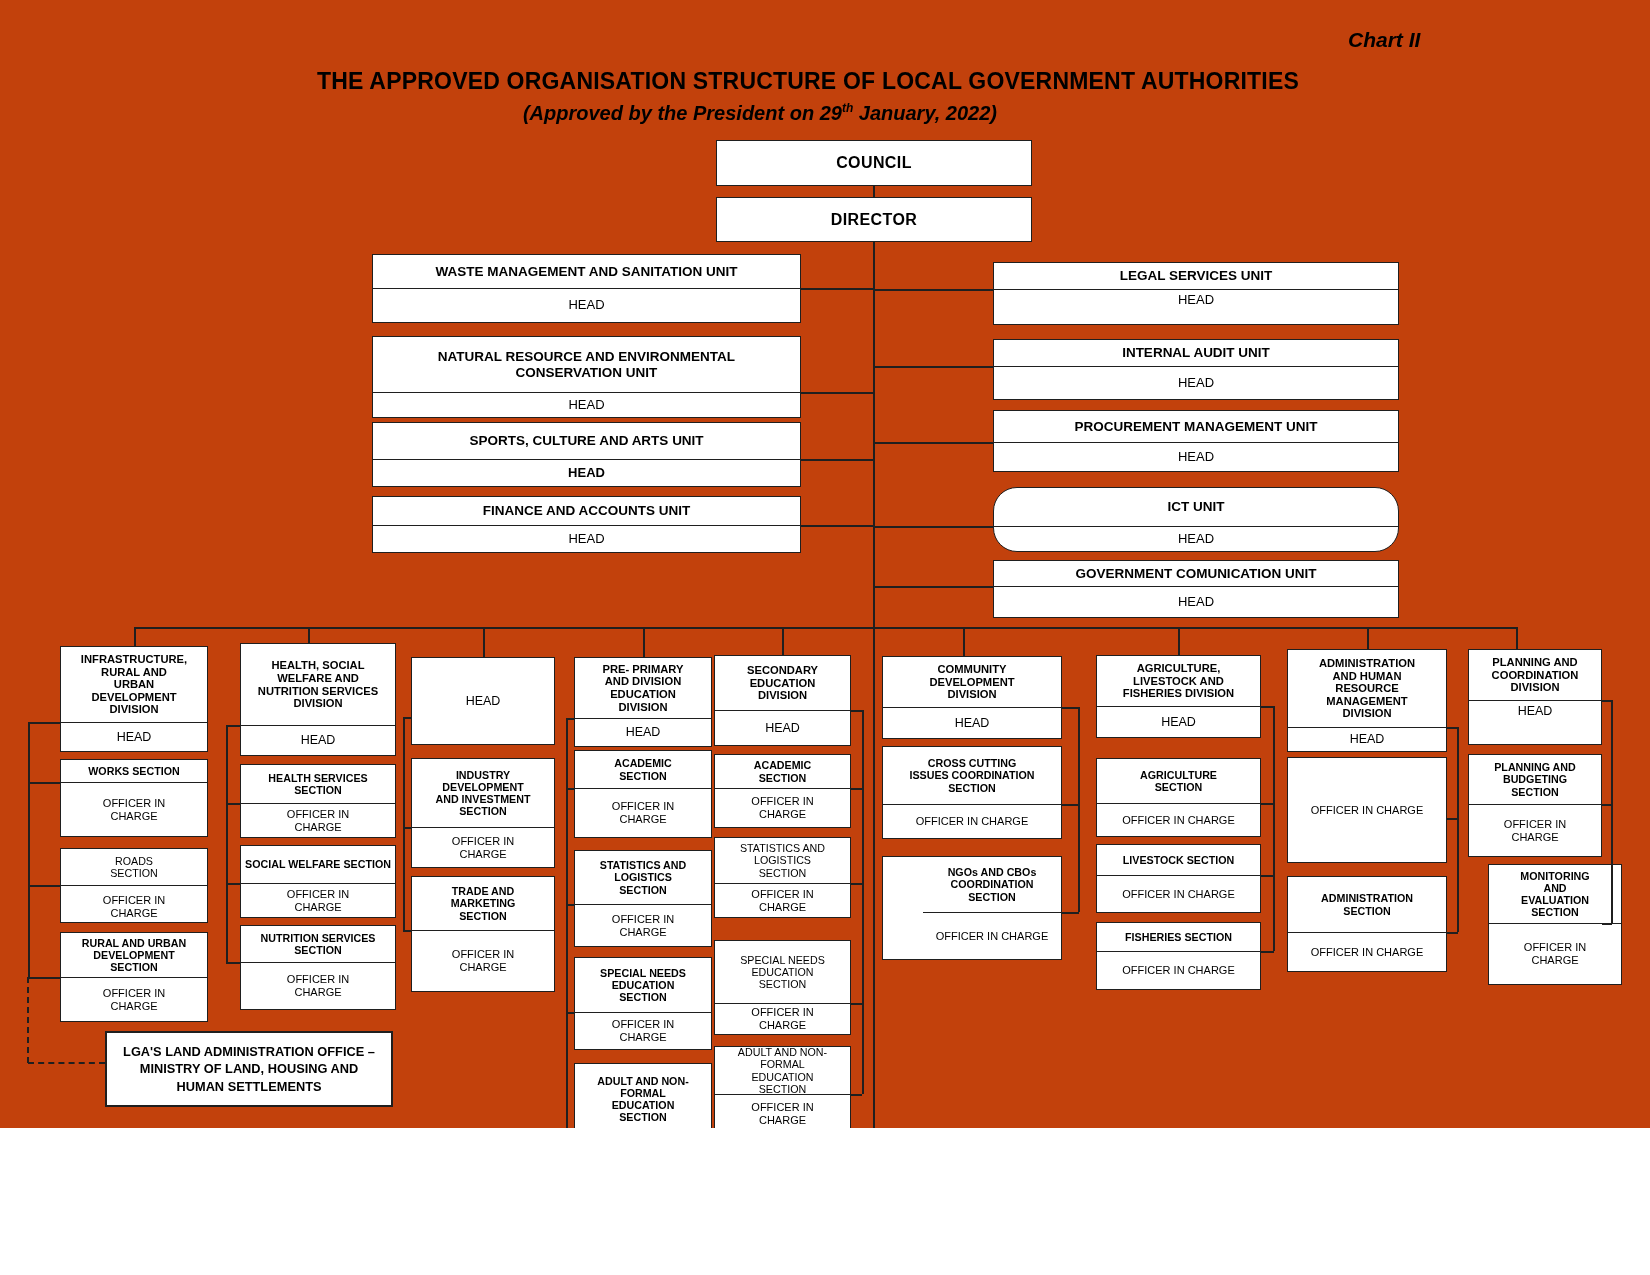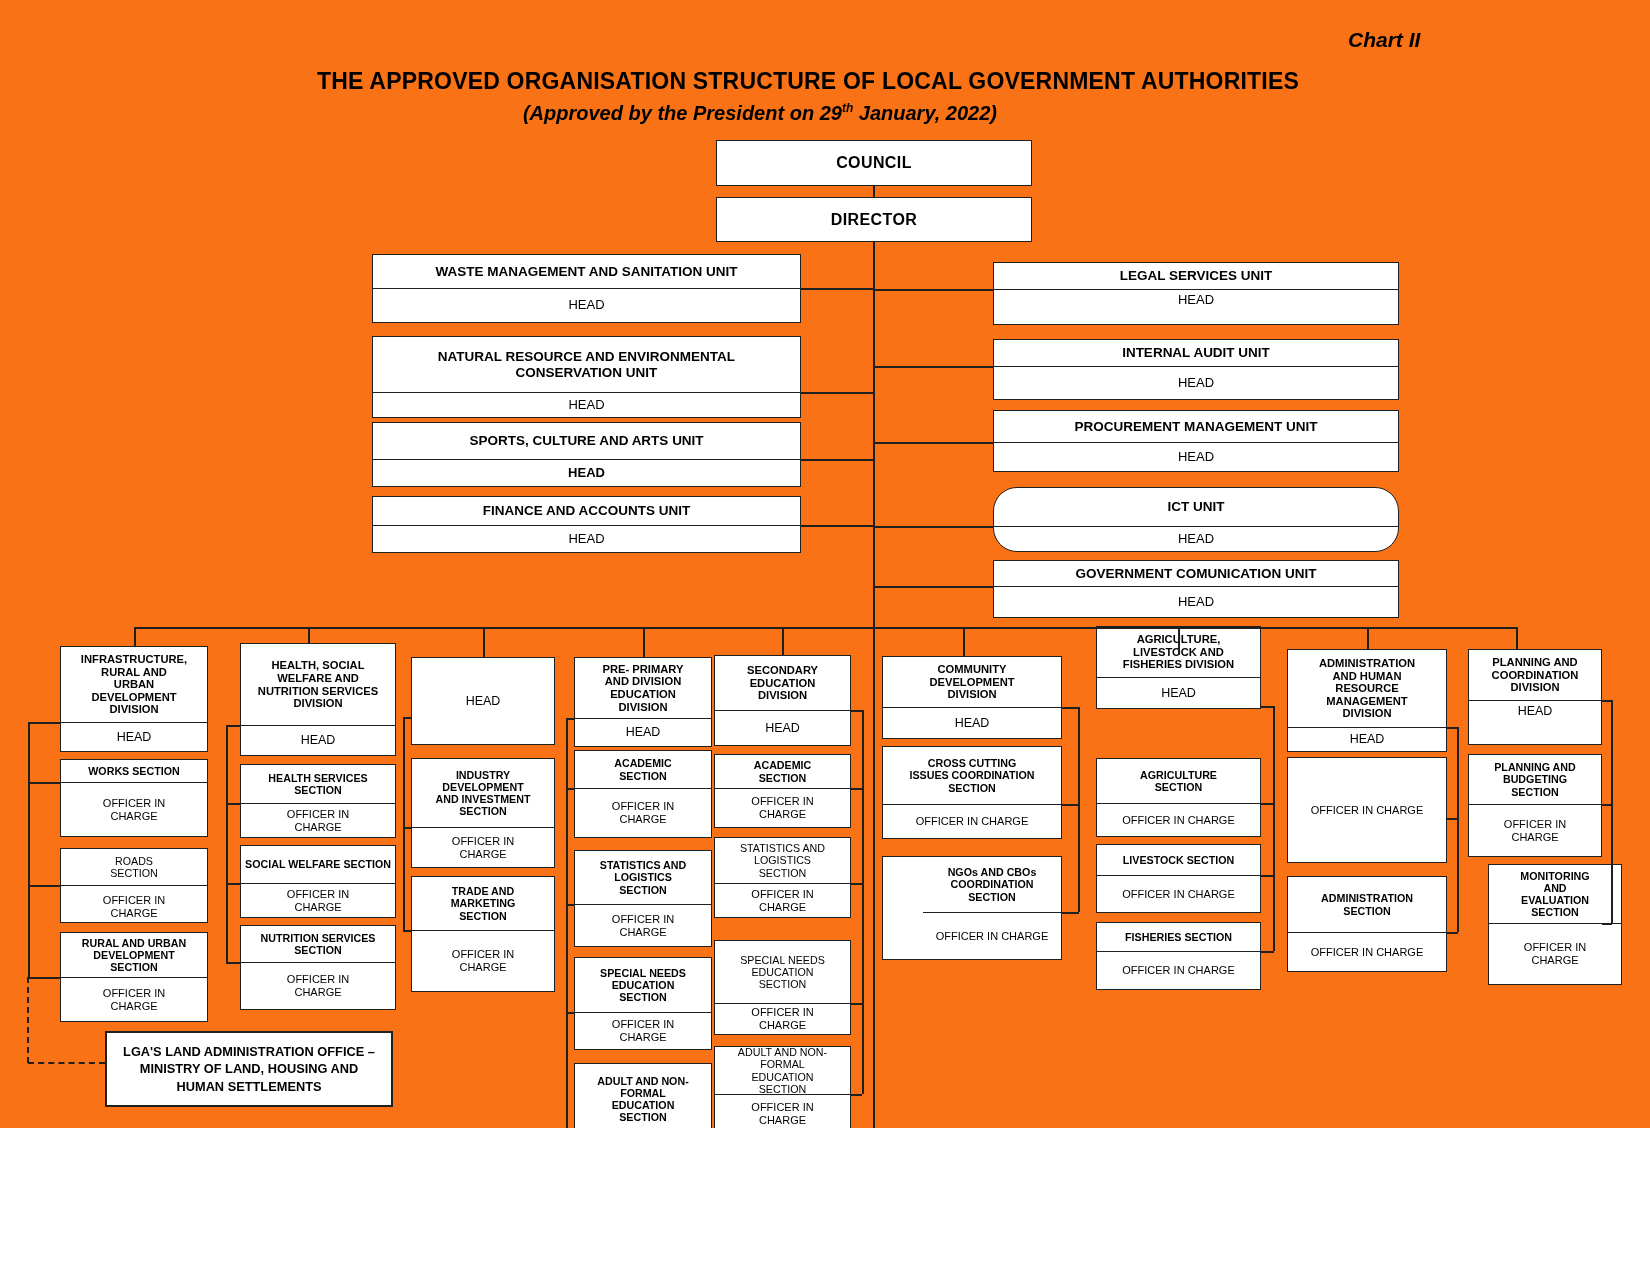--- a/index.html
+++ b/index.html
@@ -1,17 +1,17 @@
 <!DOCTYPE html>
 <html><head>
 <meta charset="utf-8">
 <style>
   html,body{margin:0;padding:0;background:#fff;}
   .canvas{
-    position:relative;width:1650px;height:1128px;background:#f97316;
+    position:relative;width:1650px;height:1128px;background:#c2410c;
     font-family:"Liberation Sans", sans-serif;color:#000;overflow:hidden;
   }
   .hdr-chart{position:absolute;font-size:21px;font-weight:bold;font-style:italic;white-space:nowrap;}
   .hdr-title{position:absolute;text-align:center;font-size:23px;font-weight:bold;letter-spacing:.2px;}
   .hdr-sub{position:absolute;text-align:center;font-size:20px;font-weight:bold;font-style:italic;}
   .hdr-sub sup{font-size:12px;}
   .node{
     position:absolute;border:1.6px solid #1f1f1f;background:#fff;box-sizing:border-box;
     display:flex;flex-direction:column;text-align:center;
   }
@@ -190,21 +190,21 @@
   </div>
   <div class="node sec" style="left:882px;top:746px;width:180px;height:93px;">
     <div class="nt wrapS" style="height:58px;">CROSS CUTTING ISSUES COORDINATION SECTION</div>
     <div class="ns">OFFICER IN CHARGE</div>
   </div>
   <div class="node sec" style="left:882px;top:856px;width:180px;height:104px;padding-left:40px;">
     <div class="nt wrapS" style="height:56px;">NGOs AND CBOs COORDINATION SECTION</div>
     <div class="ns">OFFICER IN CHARGE</div>
   </div>
 
-  <div class="node divh" style="left:1096px;top:626px;width:165px;height:83px;">
+  <div class="node divh" style="left:1096px;top:655px;width:165px;height:83px;">
     <div class="nt wrapS" style="height:51px;">AGRICULTURE, LIVESTOCK AND FISHERIES DIVISION</div>
     <div class="ns">HEAD</div>
   </div>
   <div class="node sec" style="left:1096px;top:758px;width:165px;height:79px;">
     <div class="nt wrapT" style="height:45px;">AGRICULTURE SECTION</div>
     <div class="ns">OFFICER IN CHARGE</div>
   </div>
   <div class="node sec" style="left:1096px;top:844px;width:165px;height:69px;">
     <div class="nt" style="height:31px;">LIVESTOCK SECTION</div>
     <div class="ns">OFFICER IN CHARGE</div>

